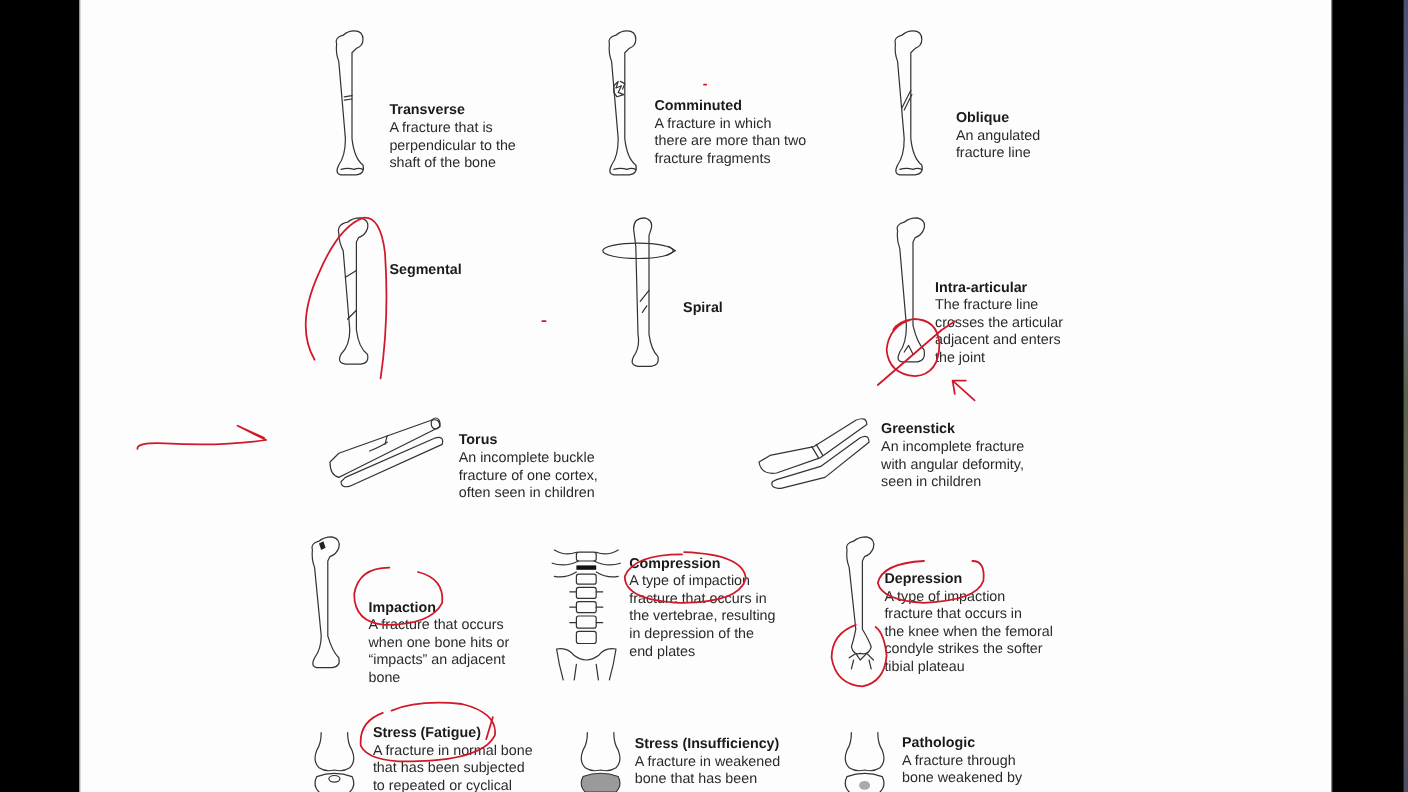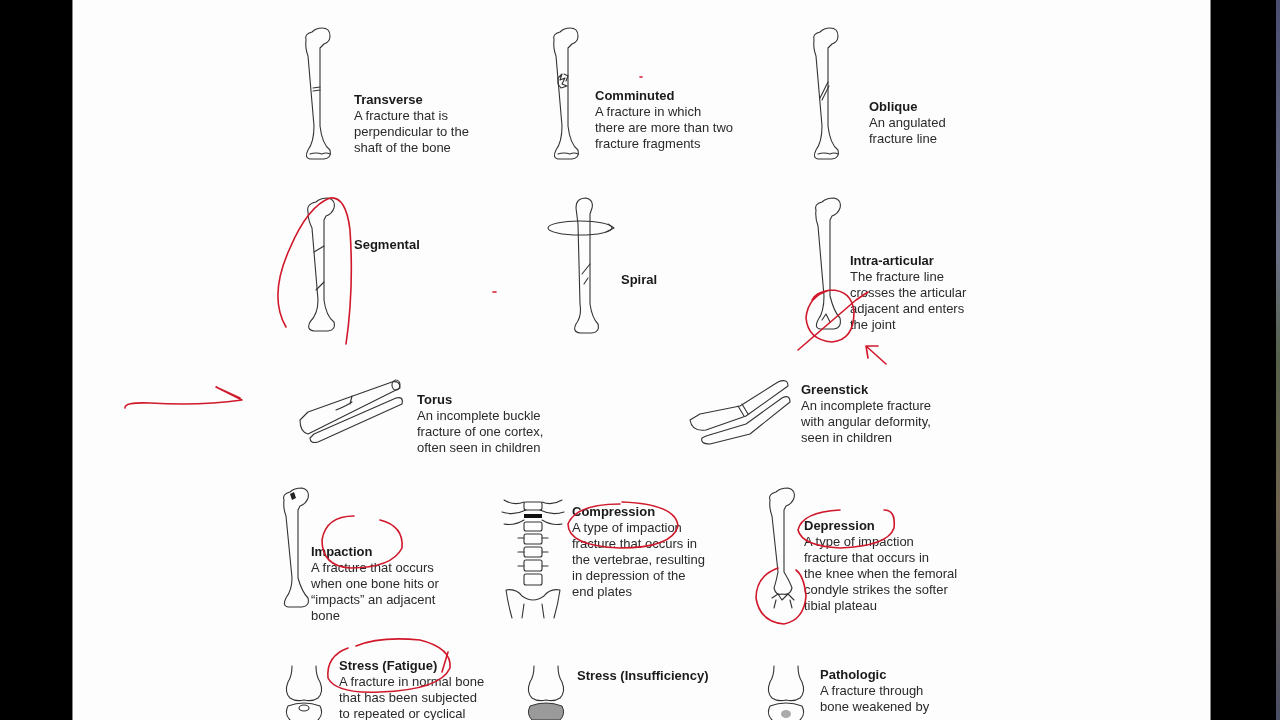--- a/index.html
+++ b/index.html
@@ -153,21 +153,21 @@
 often seen in children</span>
 </div>
 
 <div class="entry" style="left:801px;top:382px">
   <span class="title">Greenstick</span>
   <span class="desc">An incomplete fracture
 with angular deformity,
 seen in children</span>
 </div>
 
-<div class="entry" style="left:311px;top:544px">
+<div class="entry" style="left:335px;top:544px">
   <span class="title">Impaction</span>
   <span class="desc">A fracture that occurs
 when one bone hits or
 “impacts” an adjacent
 bone</span>
 </div>
 
 <div class="entry" style="left:572px;top:504px">
   <span class="title">Compression</span>
   <span class="desc">A type of impaction
@@ -188,20 +188,22 @@
 
 <div class="entry" style="left:339px;top:658px">
   <span class="title">Stress (Fatigue)</span>
   <span class="desc">A fracture in normal bone
 that has been subjected
 to repeated or cyclical</span>
 </div>
 
 <div class="entry" style="left:577px;top:668px">
   <span class="title">Stress (Insufficiency)</span>
+  <span class="desc">A fracture in weakened
+bone that has been</span>
 </div>
 
 <div class="entry" style="left:820px;top:667px">
   <span class="title">Pathologic</span>
   <span class="desc">A fracture through
 bone weakened by</span>
 </div>
 
 <svg class="art" style="left:0;top:0" width="1280" height="720" viewBox="0 0 1280 720">
 

